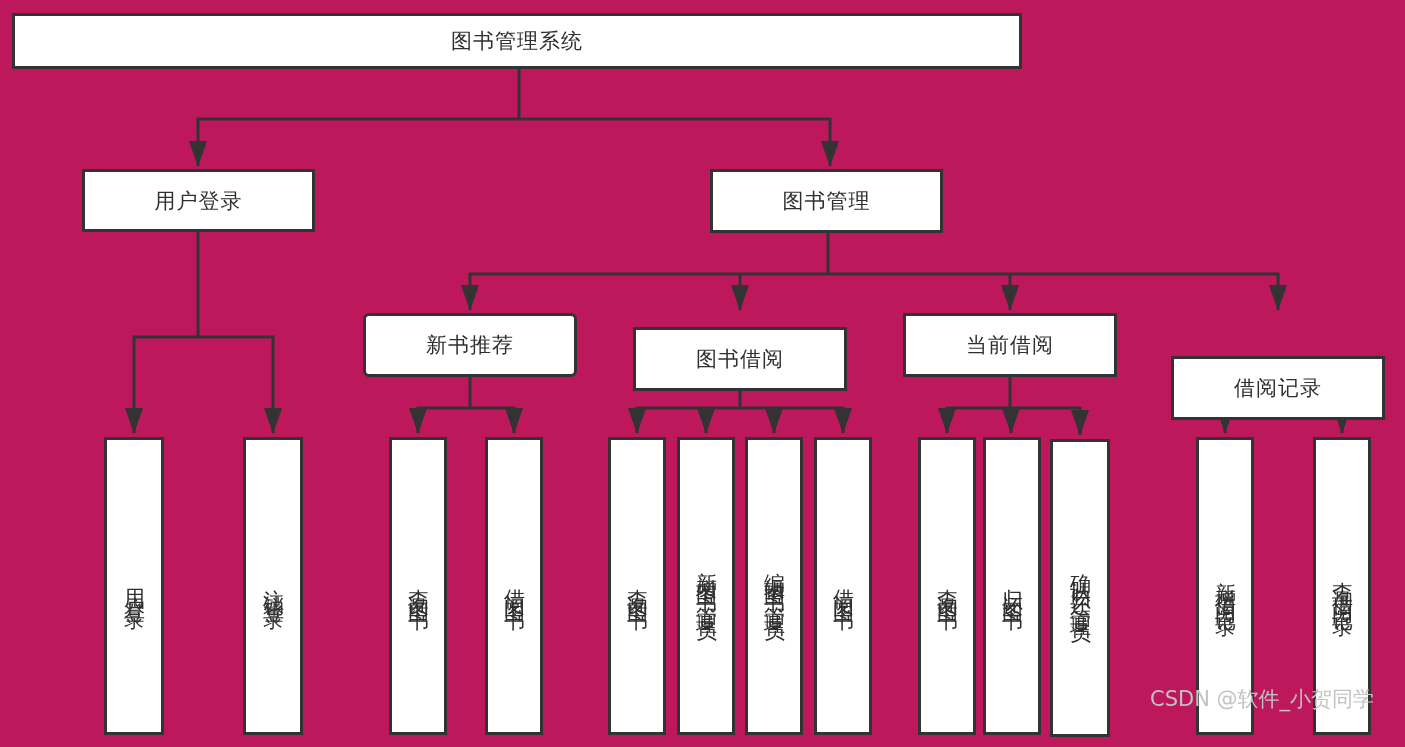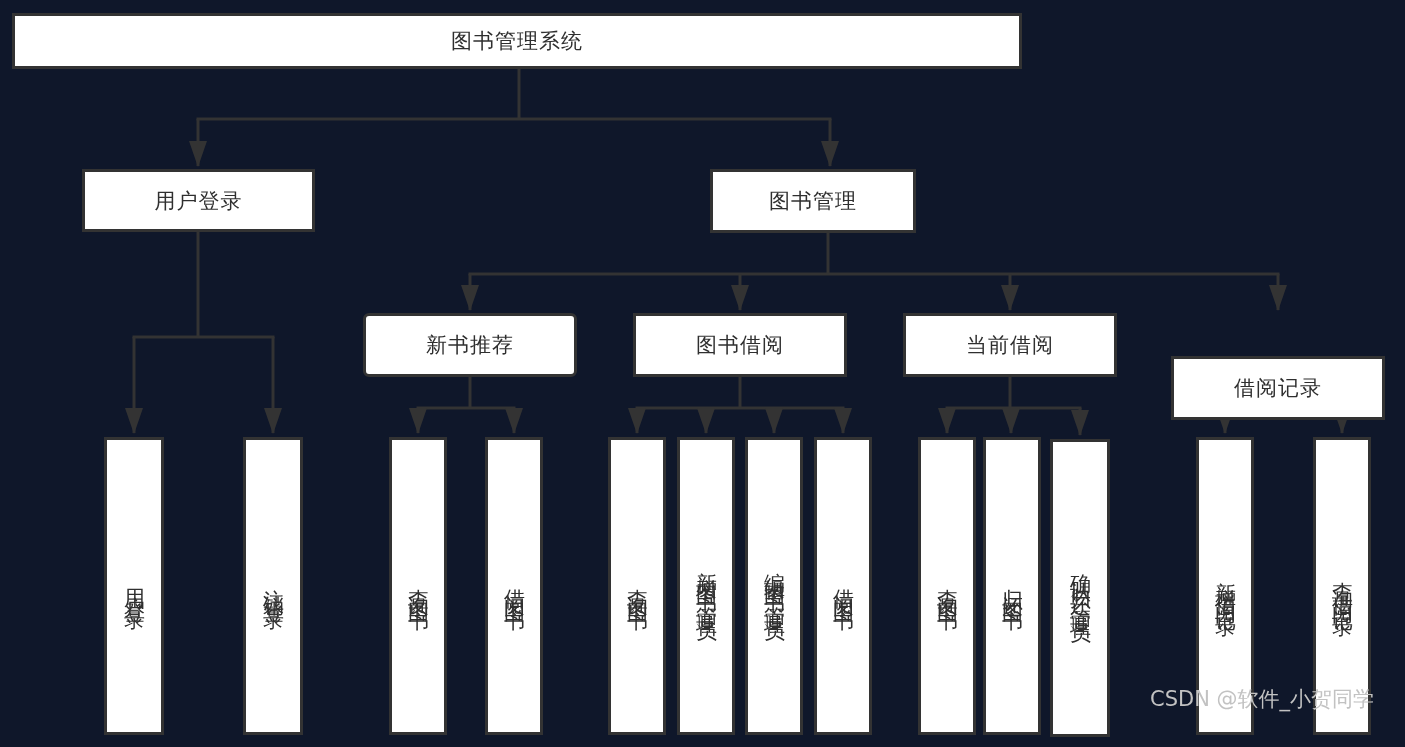--- a/index.html
+++ b/index.html
@@ -1,20 +1,20 @@
 <!DOCTYPE html>
 <html><head>
 <meta charset="utf-8">
 <style>
   html, body { margin: 0; padding: 0; background: #ffffff; }
   #stage {
     position: relative;
     width: 1405px;
     height: 747px;
-    background: #0f172a;
+    background: #be185d;
     font-family: "DejaVu Sans", "Liberation Sans", sans-serif;
     overflow: hidden;
   }
   #connectors {
     position: absolute;
     left: 0; top: 0;
     width: 1405px; height: 747px;
     pointer-events: none;
   }
   .node {
@@ -104,28 +104,28 @@
     </g>
   </svg>
 
   <div class="node node-h" style="left:12px; top:13px; width:1010px; height:56px;">
     <span>图书管理系统</span>
   </div>
 
   <div class="node node-h" style="left:82px; top:169px; width:233px; height:63px;">
     <span>用户登录</span>
   </div>
-  <div class="node node-h" style="left:710px; top:169px; width:206px; height:64px;">
+  <div class="node node-h" style="left:710px; top:169px; width:233px; height:64px;">
     <span>图书管理</span>
   </div>
 
   <div class="node node-h" style="left:363px; top:313px; width:214px; height:64px;border-radius:6px;">
     <span>新书推荐</span>
   </div>
-  <div class="node node-h" style="left:633px; top:313px; width:214px; height:64px;">
+  <div class="node node-h" style="left:633px; top:327px; width:214px; height:64px;">
     <span>图书借阅</span>
   </div>
   <div class="node node-h" style="left:903px; top:313px; width:214px; height:64px;">
     <span>当前借阅</span>
   </div>
   <div class="node node-h" style="left:1171px; top:313px; width:214px; height:64px;margin-top:43px;">
     <span>借阅记录</span>
   </div>
 
   <div class="node node-v" style="left:104px; top:437px; width:60px; height:298px;">

